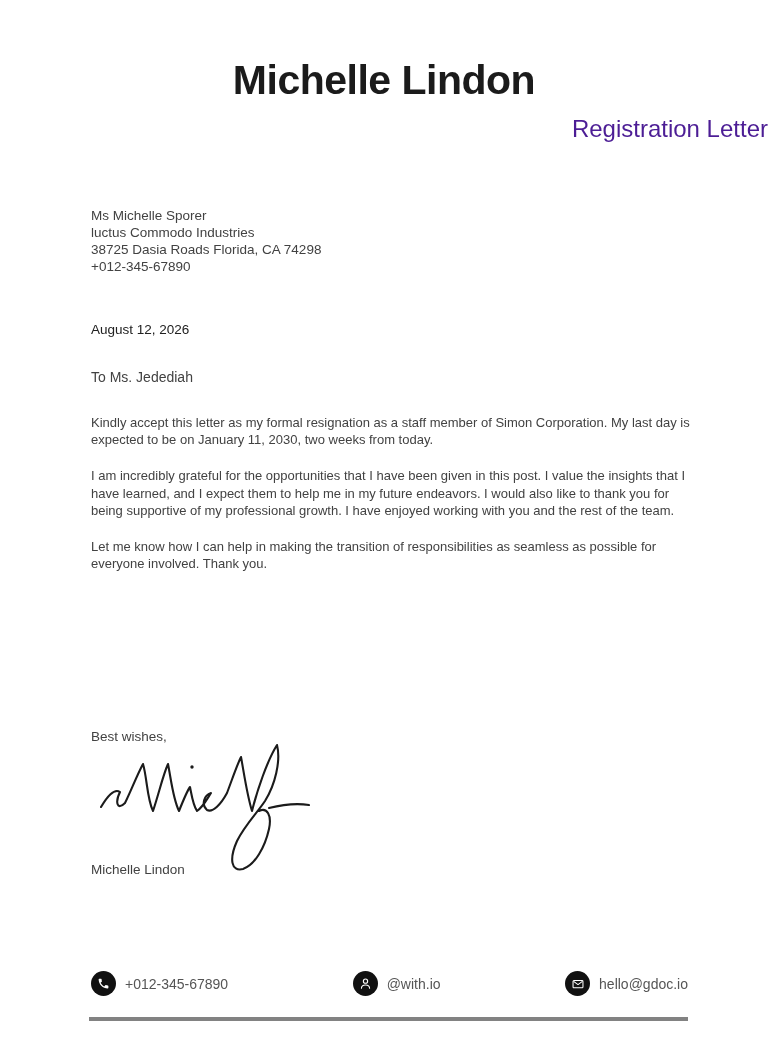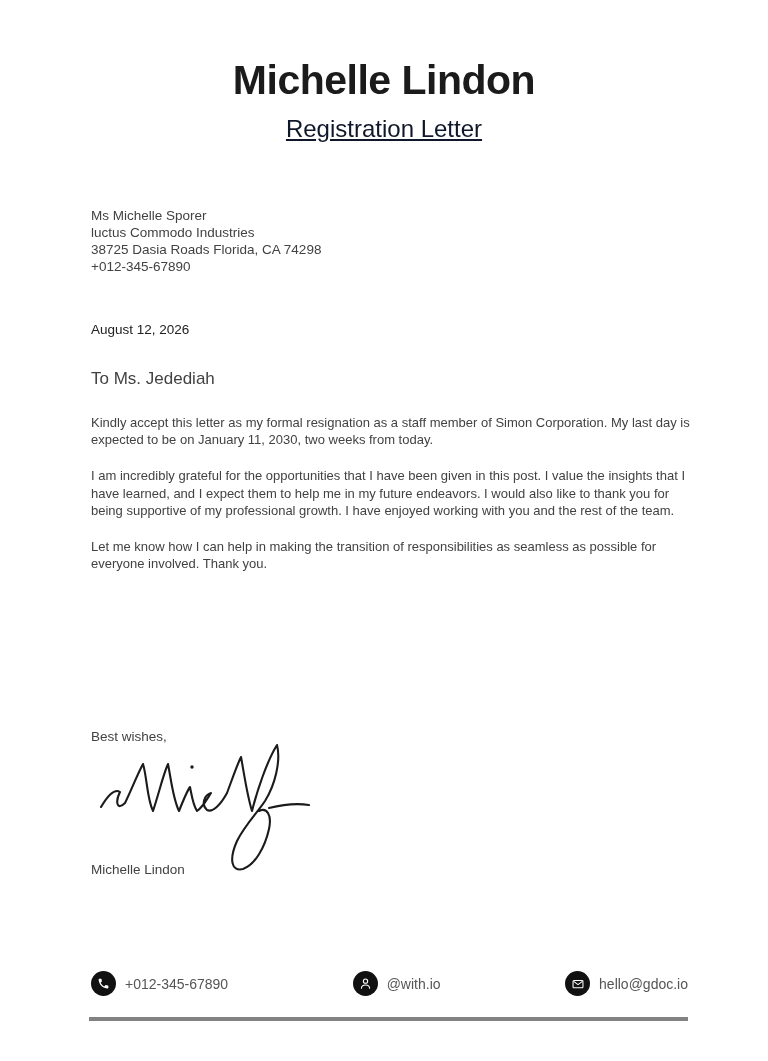--- a/index.html
+++ b/index.html
@@ -18,44 +18,43 @@
     top: 57px; left: 0; right: 0;
     text-align: center;
     font-size: 41px;
     font-weight: 700;
     letter-spacing: -0.5px;
     color: #1b1b1b;
   }
   .subtitle {
     position: absolute;
     top: 115px; left: 0; right: 0;
-    text-align: center;
+    text-align: right;
     font-size: 24px;
     font-weight: 400;
-    color: #0f172a;
-    text-decoration: underline;
+    color: #4c1d95;
   }
   .recipient {
     position: absolute;
     top: 207px; left: 91px;
     font-size: 13.5px;
     line-height: 17px;
     color: #424242;
   }
   .date-line {
     position: absolute;
     top: 322px; left: 91px;
     font-size: 13.5px;
     font-weight: 400;
     color: #212121;
   }
   .salutation {
     position: absolute;
     top: 369px; left: 91px;
-    font-size: 17px;
+    font-size: 14px;
     color: #424242;
   }
   .body-text {
     position: absolute;
     top: 414px; left: 91px;
     width: 600px;
     font-size: 13px;
     line-height: 17.2px;
     color: #424242;
   }

